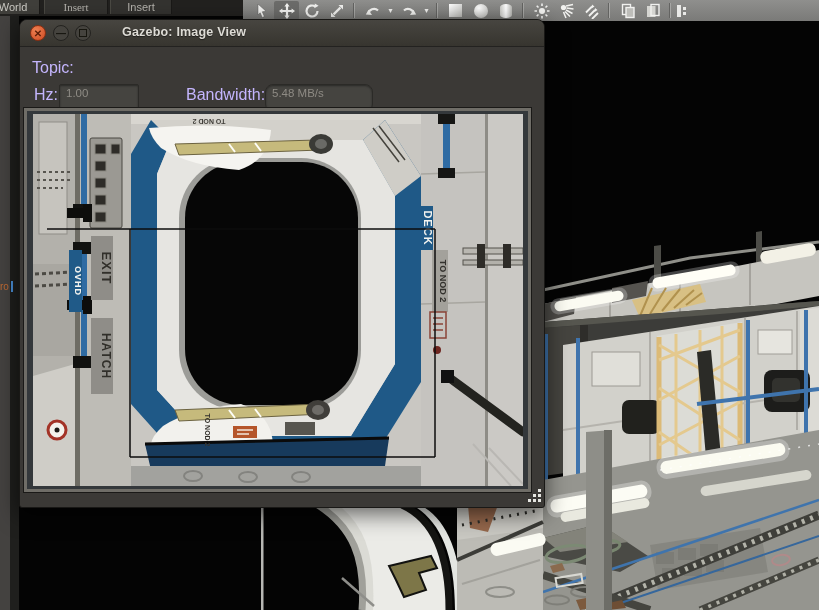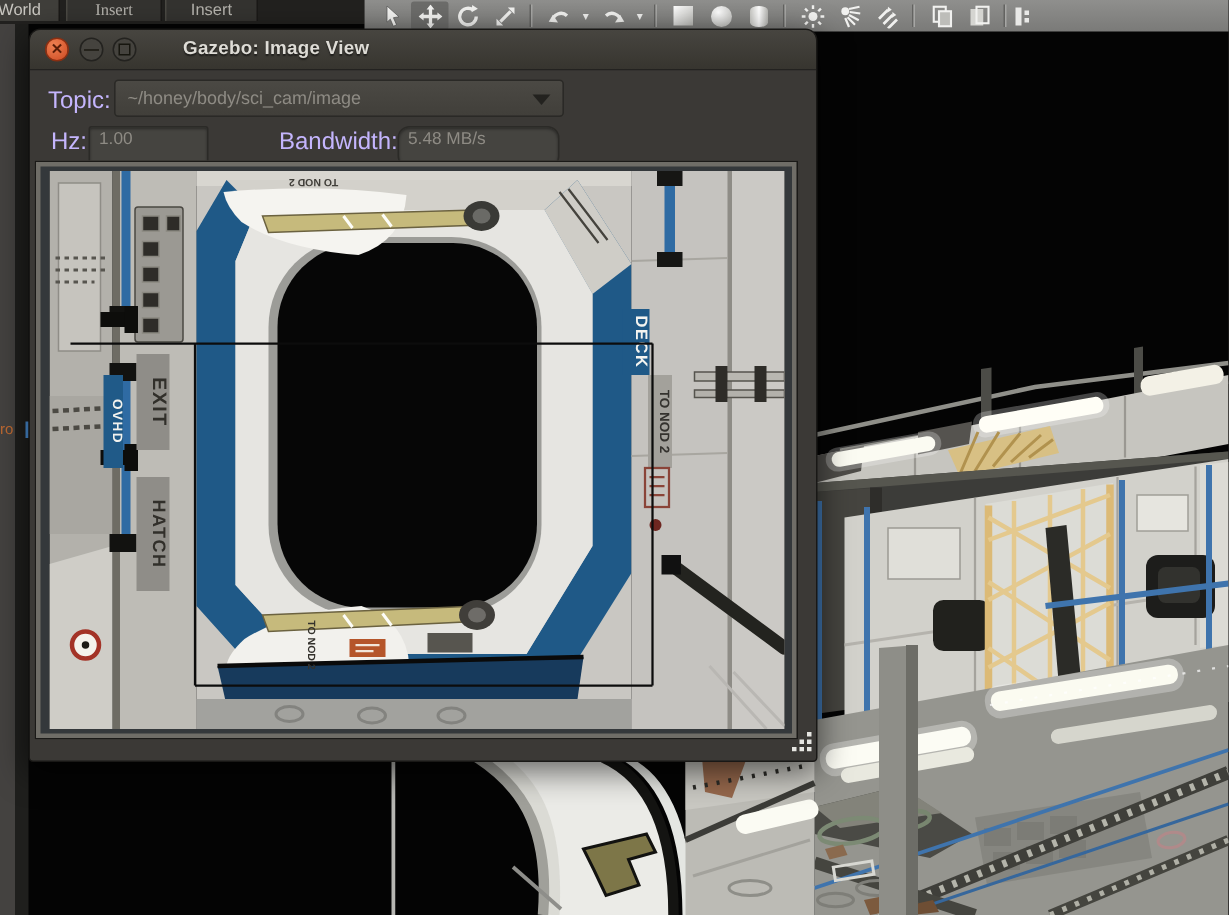--- a/index.html
+++ b/index.html
@@ -1,21 +1,21 @@
 <!DOCTYPE html>
 <html><head>
 <meta charset="utf-8">
 <style>
   html,body{margin:0;padding:0;}
   body{width:819px;height:610px;position:relative;overflow:hidden;background:#040404;
        font-family:"Liberation Sans",sans-serif;-webkit-font-smoothing:antialiased;}
   
   #bg-scene{position:absolute;left:0;top:0;z-index:1;}
   #left-strip-text{position:absolute;left:0px;top:281px;z-index:2;font-size:10px;color:#c06a32;
-       padding-right:8px;border-right:2px solid #4a90d9;line-height:11px;}
+       padding-right:2px;border-right:2px solid #4a90d9;line-height:11px;}
   
   .topleft{position:absolute;left:0;top:0;width:243px;height:16px;background:#22211f;z-index:10;}
   .tab{position:absolute;top:0;height:14px;line-height:14px;font-size:11px;color:#b4b2ac;
        text-align:center;background:#343330;border-left:1px solid #4a4943;border-right:1px solid #1a1917;}
   .tab.sel{background:#403f3b;color:#c9c7c1;}
   
   .toolbar{position:absolute;left:243px;top:0;width:576px;height:21px;z-index:10;
        background:linear-gradient(#8f8f8d,#7a7a78);display:flex;align-items:center;padding-left:6px;box-sizing:border-box;}
   .ti{width:25px;height:19px;display:flex;align-items:center;justify-content:center;flex:0 0 auto;}
   .ti.pressed{background:#6c6c6a;border:1px solid #58585
@@ -298,24 +298,20 @@
   <div class="titlebar">
     <div class="wbtn close">✕</div>
     <div class="wbtn min">—</div>
     <div class="wbtn max">
         <span class="sq"></span>
       </div>
     <div class="wtitle">Gazebo: Image View</div>
   </div>
 
   <div class="flabel" style="left:12px;top:39px;">Topic:</div>
-  <div class="combo">
-    <span>~/honey/body/sci_cam/image</span>
-    <span class="arrow"></span>
-  </div>
 
   <div class="flabel" style="left:14px;top:66px;text-align:center;">Hz:</div>
   <div class="field" style="left:39px;top:64px;width:80px;">1.00</div>
   <div class="flabel" style="left:166px;top:66px;">Bandwidth:</div>
   <div class="field" style="left:245px;top:64px;width:108px;border-radius:8px;">5.48 MB/s</div>
 
   <div class="imgframe">
     <div class="imginner">
 
       <svg width="490" height="372" viewBox="0 0 490 372">

